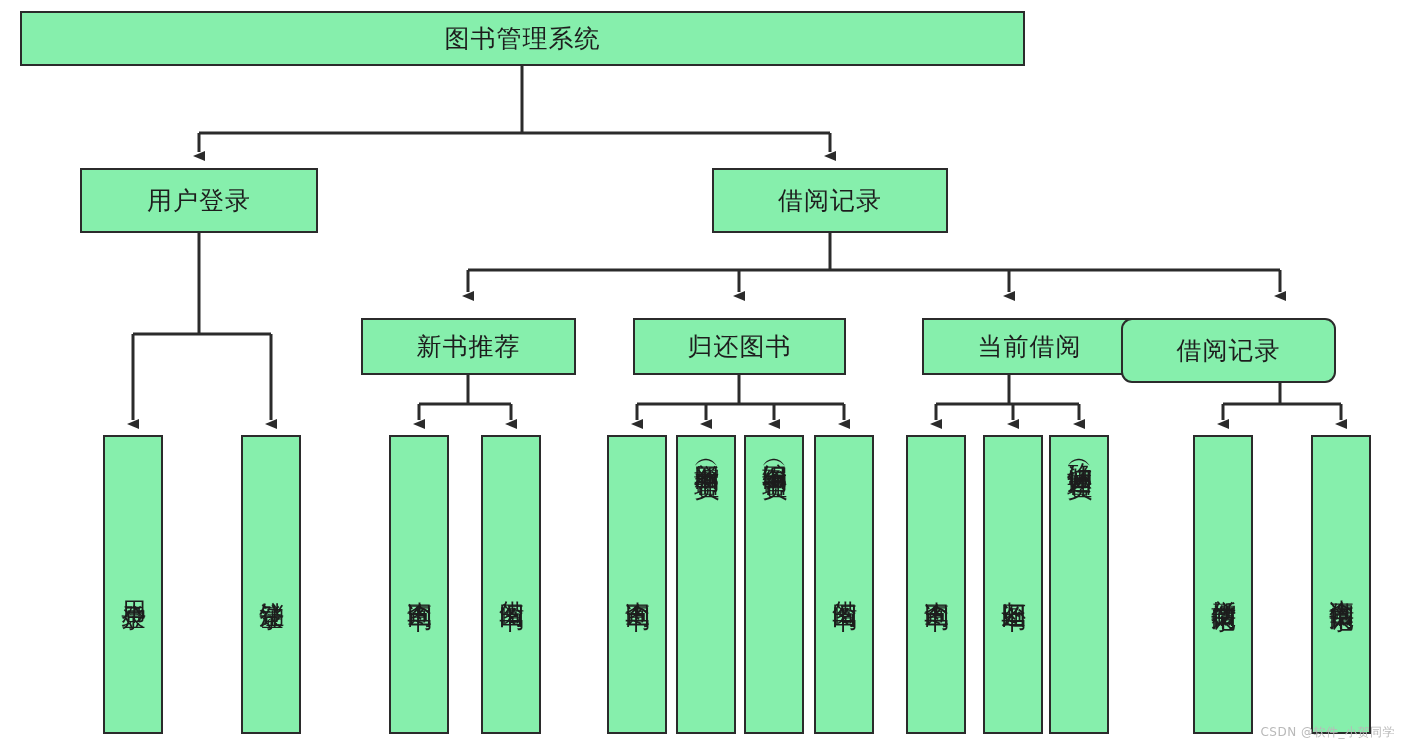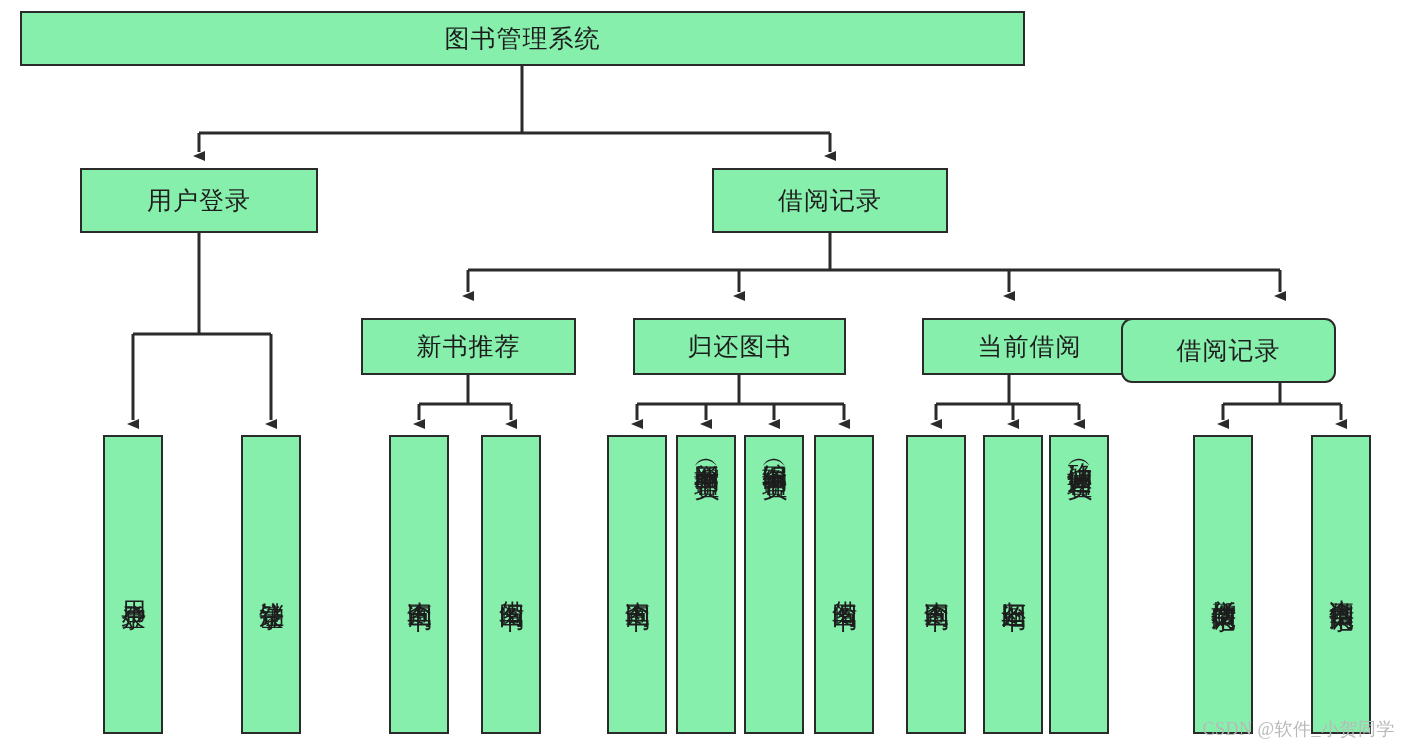--- a/index.html
+++ b/index.html
@@ -50,26 +50,25 @@
     padding: 6px 0;
     justify-content: center;
   }
   .node.vert.topalign {
     justify-content: flex-start;
   }
   .watermark {
     position: absolute;
     right: 10px;
     bottom: 6px;
-    font-size: 18px;
+    font-size: 12px;
     color: #b9b9b9;
     letter-spacing: 0.5px;
     white-space: nowrap;
     z-index: 3;
-    font-family: Liberation Serif, serif;
   }
 </style>
 </head>
 <body>
 
 <div id="canvas">
 
   <svg id="edges" viewBox="0 0 1405 747">
     <defs>
       <marker id="arrow" markerWidth="10" markerHeight="12" refX="1" refY="6" orient="auto" markerUnits="userSpaceOnUse">

